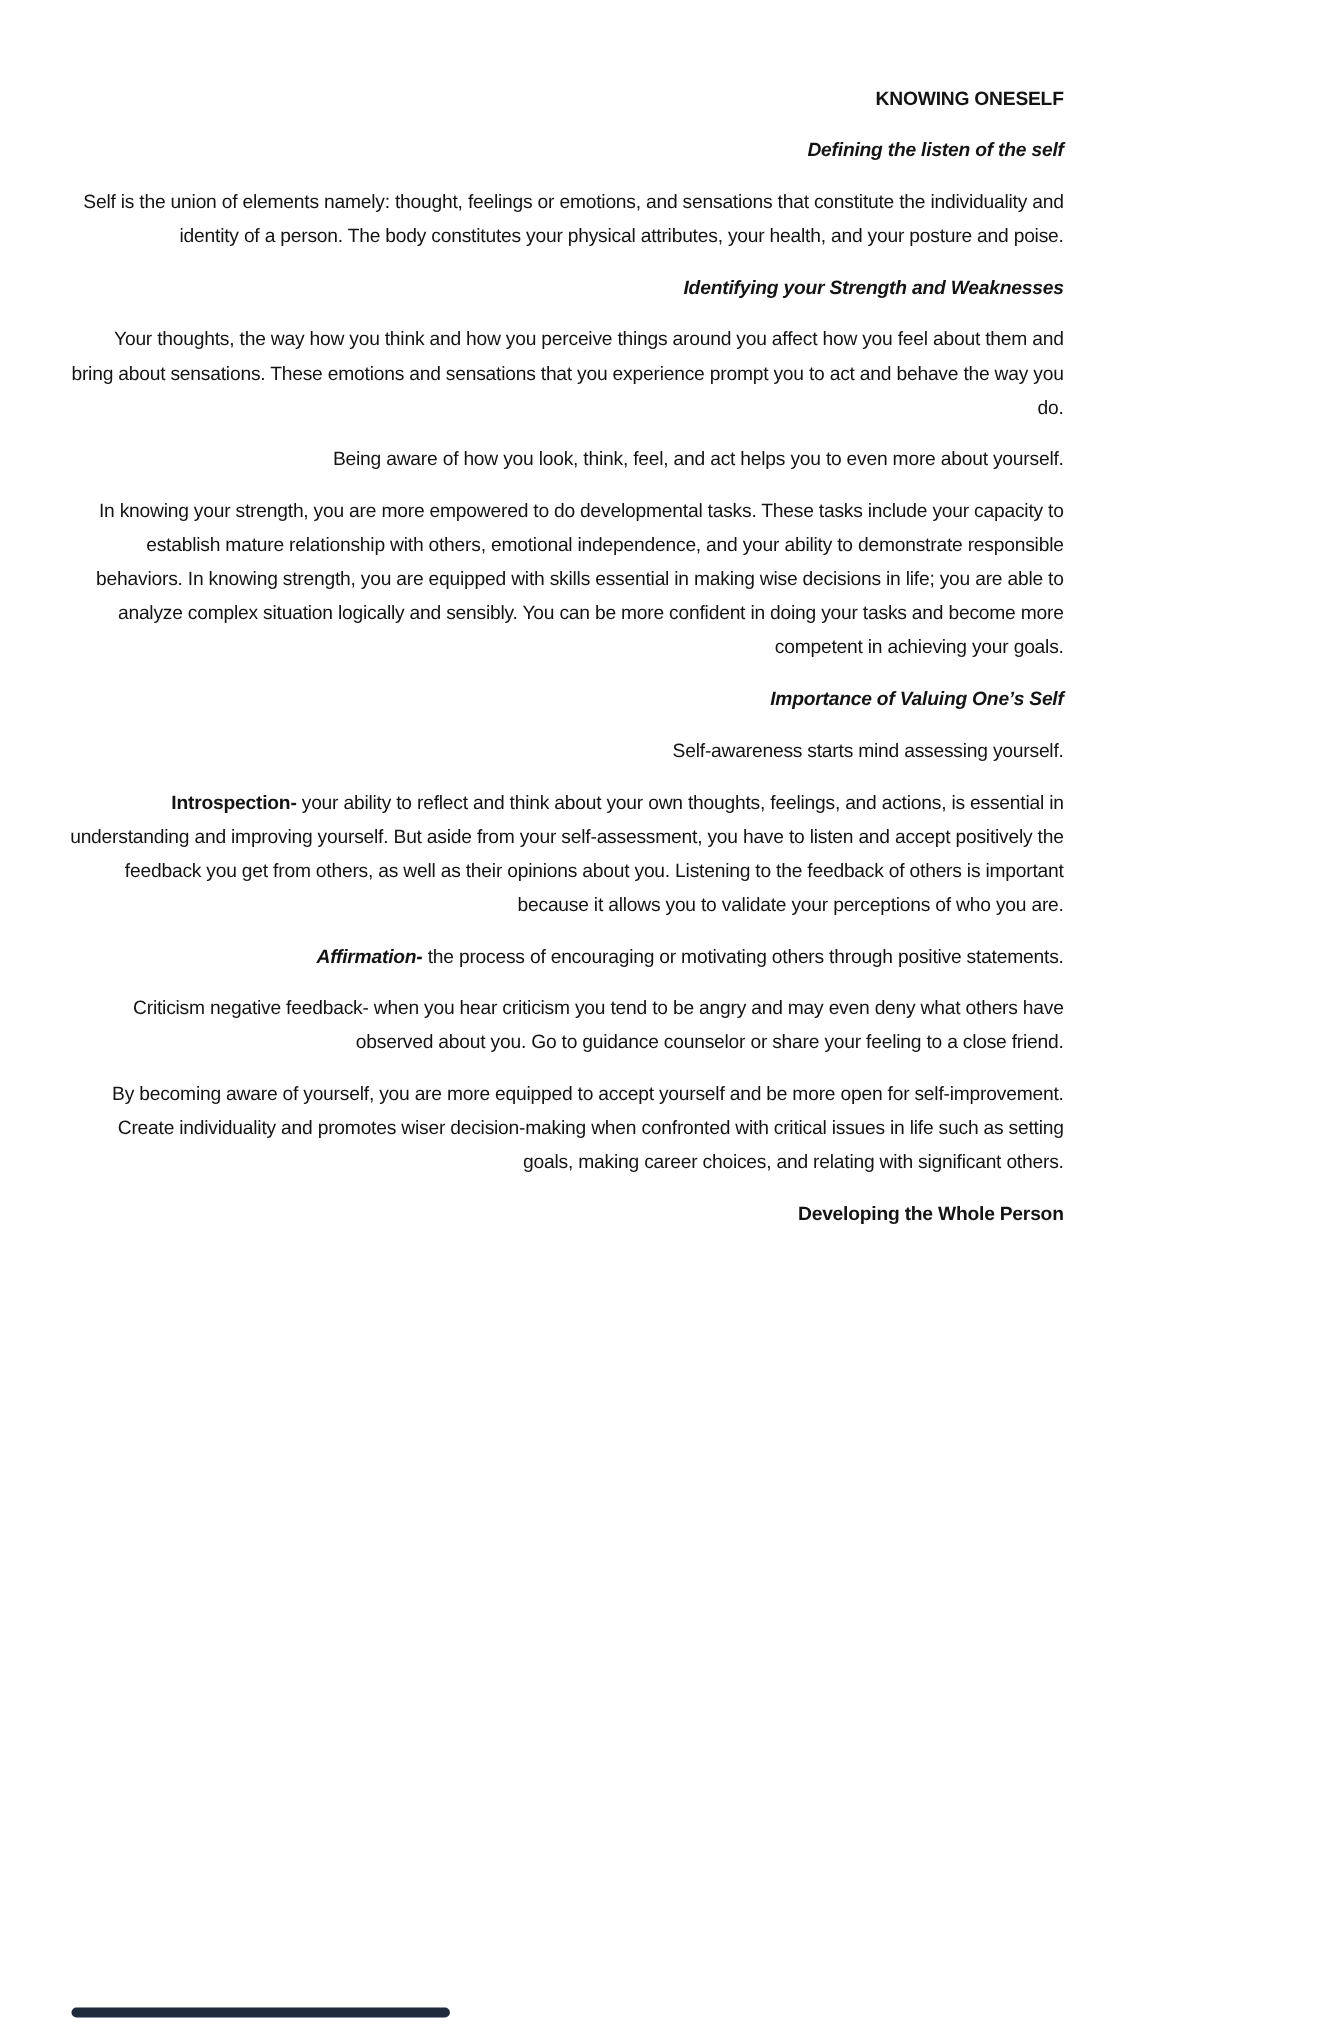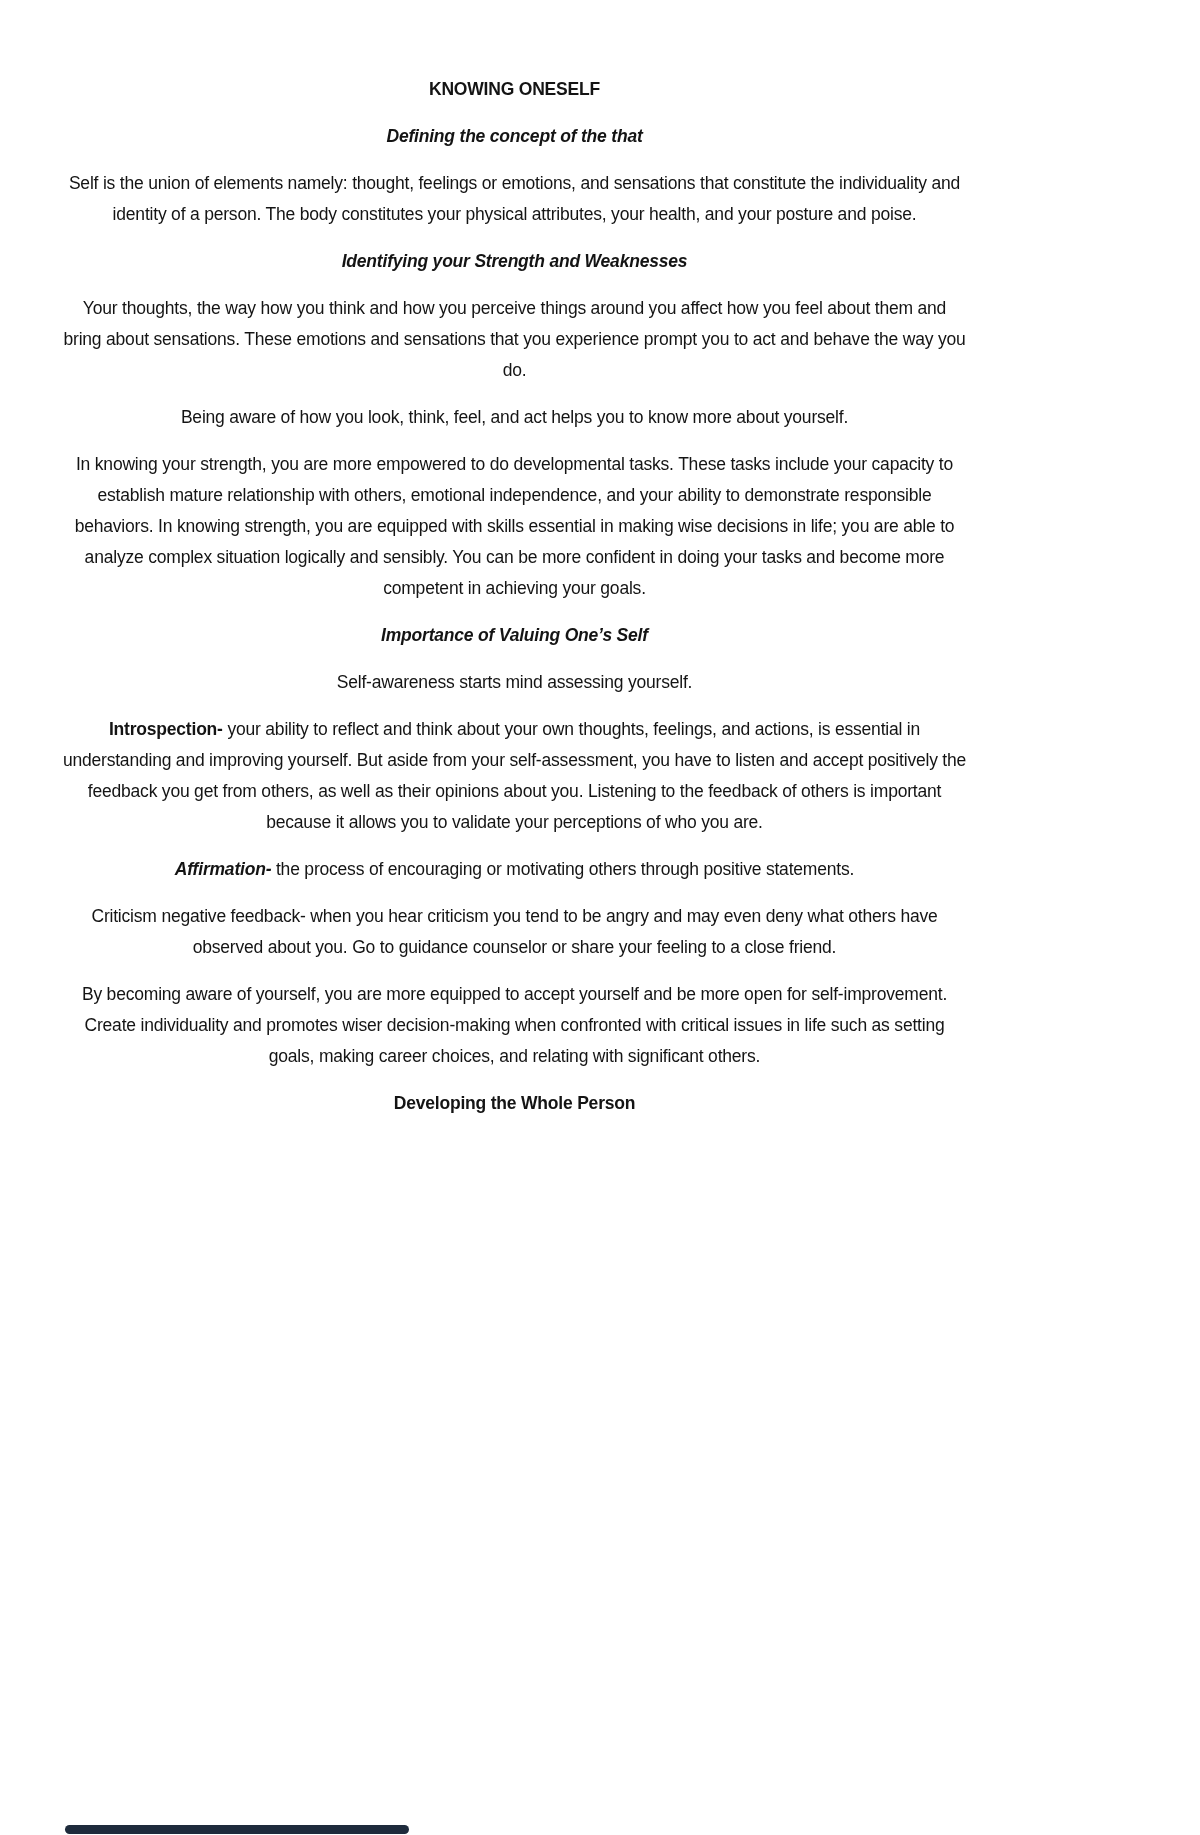--- a/index.html
+++ b/index.html
@@ -22,21 +22,21 @@
     background: #ffffff;
   }
   .content {
     position: absolute;
     left: 62px;
     top: 74px;
     width: 905px;
     font-size: 17.5px;
     line-height: 31px;
     letter-spacing: -0.2px;
-    text-align: center;
+    text-align: right;
   }
   .block { margin: 0 0 16px 0; }
   .title { font-weight: bold; }
   .heading { font-weight: bold; }
   .heading.it { font-style: italic; }
   .para { font-weight: normal; }
   span.b { font-weight: bold; }
   span.i { font-style: italic; }
   .hbar {
     position: absolute;
@@ -48,25 +48,25 @@
     background: #1e2b3c;
   }
 </style>
 </head>
 <body>
 
 <div class="page">
   <div class="content">
     <div class="block title">KNOWING ONESELF</div>
     <div id="doc-blocks">
-        <div class="block heading it"><span class="b i">Defining the concept of the that</span></div>
+        <div class="block heading it"><span class="b i">Defining the listen of the self</span></div>
         <div class="block para"><span class="">Self is the union of elements namely: thought, feelings or emotions, and sensations that constitute the individuality and identity of a person. The body constitutes your physical attributes, your health, and your posture and poise.</span></div>
         <div class="block heading it"><span class="b i">Identifying your Strength and Weaknesses</span></div>
         <div class="block para"><span class="">Your thoughts, the way how you think and how you perceive things around you affect how you feel about them and bring about sensations. These emotions and sensations that you experience prompt you to act and behave the way you do.</span></div>
-        <div class="block para"><span class="">Being aware of how you look, think, feel, and act helps you to know more about yourself.</span></div>
+        <div class="block para"><span class="">Being aware of how you look, think, feel, and act helps you to even more about yourself.</span></div>
         <div class="block para"><span class="">In knowing your strength, you are more empowered to do developmental tasks. These tasks include your capacity to establish mature relationship with others, emotional independence, and your ability to demonstrate responsible behaviors. In knowing strength, you are equipped with skills essential in making wise decisions in life; you are able to analyze complex situation logically and sensibly. You can be more confident in doing your tasks and become more competent in achieving your goals.</span></div>
         <div class="block heading it"><span class="b i">Importance of Valuing One’s Self</span></div>
         <div class="block para"><span class="">Self-awareness starts mind assessing yourself.</span></div>
         <div class="block para"><span class="b">Introspection-</span><span class=""> your ability to reflect and think about your own thoughts, feelings, and actions, is essential in understanding and improving yourself. But aside from your self-assessment, you have to listen and accept positively the feedback you get from others, as well as their opinions about you. Listening to the feedback of others is important because it allows you to validate your perceptions of who you are.</span></div>
         <div class="block para"><span class="b i">Affirmation-</span><span class=""> the process of encouraging or motivating others through positive statements.</span></div>
         <div class="block para"><span class="">Criticism negative feedback- when you hear criticism you tend to be angry and may even deny what others have observed about you. Go to guidance counselor or share your feeling to a close friend.</span></div>
         <div class="block para"><span class="">By becoming aware of yourself, you are more equipped to accept yourself and be more open for self-improvement. Create individuality and promotes wiser decision-making when confronted with critical issues in life such as setting goals, making career choices, and relating with significant others.</span></div>
         <div class="block heading"><span class="b">Developing the Whole Person</span></div>
       </div>
   </div>

